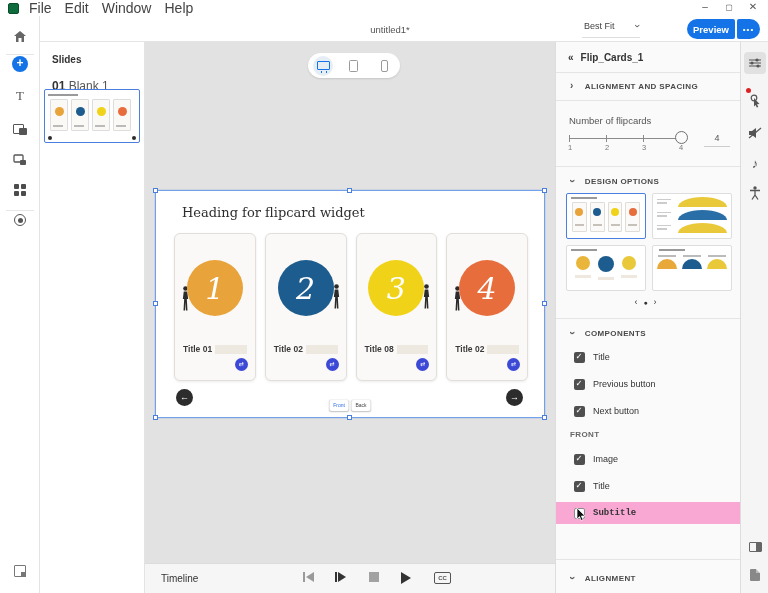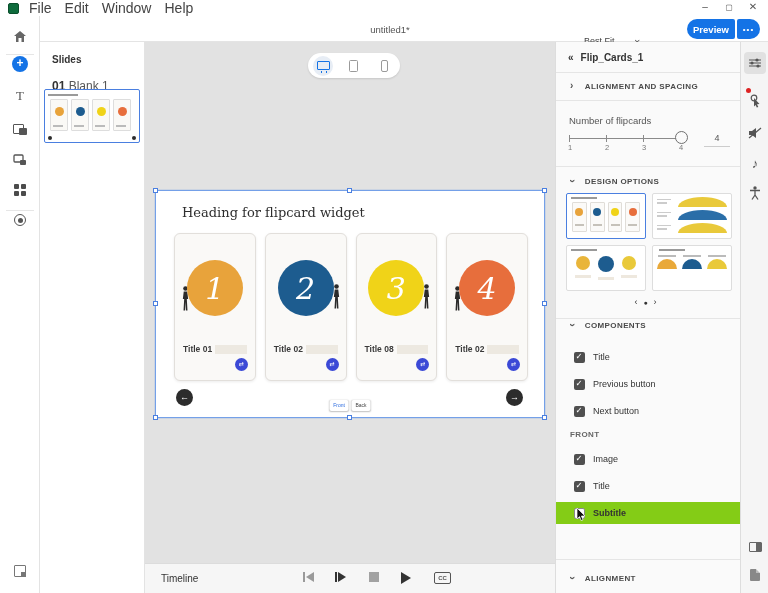--- a/index.html
+++ b/index.html
@@ -8,21 +8,21 @@
 
   
   #menubar { position:absolute; left:0; top:0; width:768px; height:16px; background:#fff; display:flex; align-items:center; z-index:30; }
   .appicon { width:11px; height:11px; background:#0e6b3c; border-radius:2px; margin:0 10px 0 8px; border:1px solid #0a4f2c; }
   .menu-item { font-size:14px; color:#444; margin-right:13px; cursor:default; }
   .winctl { position:absolute; top:1px; font-size:10px; color:#555; width:22px; text-align:center; }
 
   
   #toolbar { position:absolute; left:40px; top:16px; width:728px; height:26px; background:#fff; border-bottom:1px solid #e4e4e4; }
   #doc-title { position:absolute; left:270px; top:8px; width:160px; text-align:center; font-size:9.5px; color:#555; }
-  #fit-select { position:absolute; right:128px; top:14px; width:58px; height:17px; font-size:9px; color:#444; border-bottom:1px solid #ddd; display:flex; align-items:flex-end; justify-content:space-between; padding:0 2px; }
+  #fit-select { position:absolute; right:128px; top:5px; width:58px; height:17px; font-size:9px; color:#444; border-bottom:1px solid #ddd; display:flex; align-items:flex-start; justify-content:space-between; padding:0 2px; }
   .chev { display:inline-block; font-size:10px; color:#555; line-height:1; }
   .chev.down { transform:rotate(90deg); }
   #preview-btn { position:absolute; right:33px; top:3px; width:48px; height:20px; background:#1473E6; color:#fff; font-size:9.5px; font-weight:bold; border:none; border-radius:10px 2px 2px 10px; }
   #more-btn { position:absolute; right:8px; top:3px; width:23px; height:20px; background:#1473E6; color:#fff; font-size:8px; border:none; border-radius:2px 10px 10px 2px; letter-spacing:1px; }
 
   
   #left-rail { position:absolute; left:0; top:16px; width:40px; height:577px; background:#fff; border-right:1px solid #e3e3e3; }
   .rail-icon { position:absolute; left:0; width:40px; height:24px; display:flex; align-items:center; justify-content:center; color:#555; }
   .rail-div { position:absolute; left:6px; width:28px; height:1px; background:#e6e6e6; }
   .plus-circle { width:16px; height:16px; border-radius:50%; background:#1473E6; color:#fff; font-size:12px; line-height:15px; text-align:center; font-weight:bold; }
@@ -120,21 +120,21 @@
   .dcol { text-align:center; }
   .dcol i { display:inline-block; border-radius:50%; }
   .dcol b { display:block; width:16px; height:3px; background:#eee8de; margin:3px auto 0; }
   .semirow { display:flex; gap:4px; justify-content:space-around; padding-top:1px; }
   .scard { width:20px; }
   .scard u { display:block; width:18px; height:2px; background:#bbb; margin:0 auto 2px; }
   .scard i { display:block; width:20px; height:10px; border-radius:50% 50% 0 0/100% 100% 0 0; }
   #dpaging { position:absolute; left:0; width:185px; text-align:center; font-size:9px; color:#333; letter-spacing:6px; }
   
   .chk-row { position:absolute; left:0; width:185px; height:22px; display:flex; align-items:center; }
-  .chk-row.hl { background:#84cc16; }
+  .chk-row.hl { background:#f9a8d4;font-family:Liberation Mono, monospace; }
   .chkbox { width:11px; height:11px; margin-left:18px; border-radius:2px; background:#4f4f4f; position:relative; }
   .chkbox::after { content:"✓"; position:absolute; left:1.5px; top:-1px; color:#fff; font-size:8.5px; }
   .chkbox.un { background:#fdfdfd; border:1.2px solid #8a8a8a; }
   .chkbox.un::after { content:""; }
   .chk-label { margin-left:8px; font-size:9px; color:#333; }
   .sub-label-bold { font-weight:bold; }
   #front-label { position:absolute; left:14px; font-size:8px; font-weight:bold; letter-spacing:.4px; color:#666; }
   #cursor-ic { position:absolute; left:20px; z-index:5; }
 
   
@@ -456,21 +456,21 @@
           <u></u>
           <i style="background:#E9C93A"></i>
         </div>
     </div>
   </div>
   <div id="dpaging" style="top:255px">
     <span>‹</span><span style="font-size:7px">●</span><span>›</span>
   </div>
   <div class="rp-div" style="top:276px"></div>
 
-  <div class="sec-head" style="top:278px">
+  <div class="sec-head" style="top:286px">
     <span class="chev down">›</span>
     <span>COMPONENTS</span>
   </div>
   <div class="chk-row" style="top:304px">
     <div class="chkbox"></div>
     <span class="chk-label">Title</span>
   </div>
   <div class="chk-row" style="top:358px">
     <div class="chkbox"></div>
     <span class="chk-label">Next button</span>

